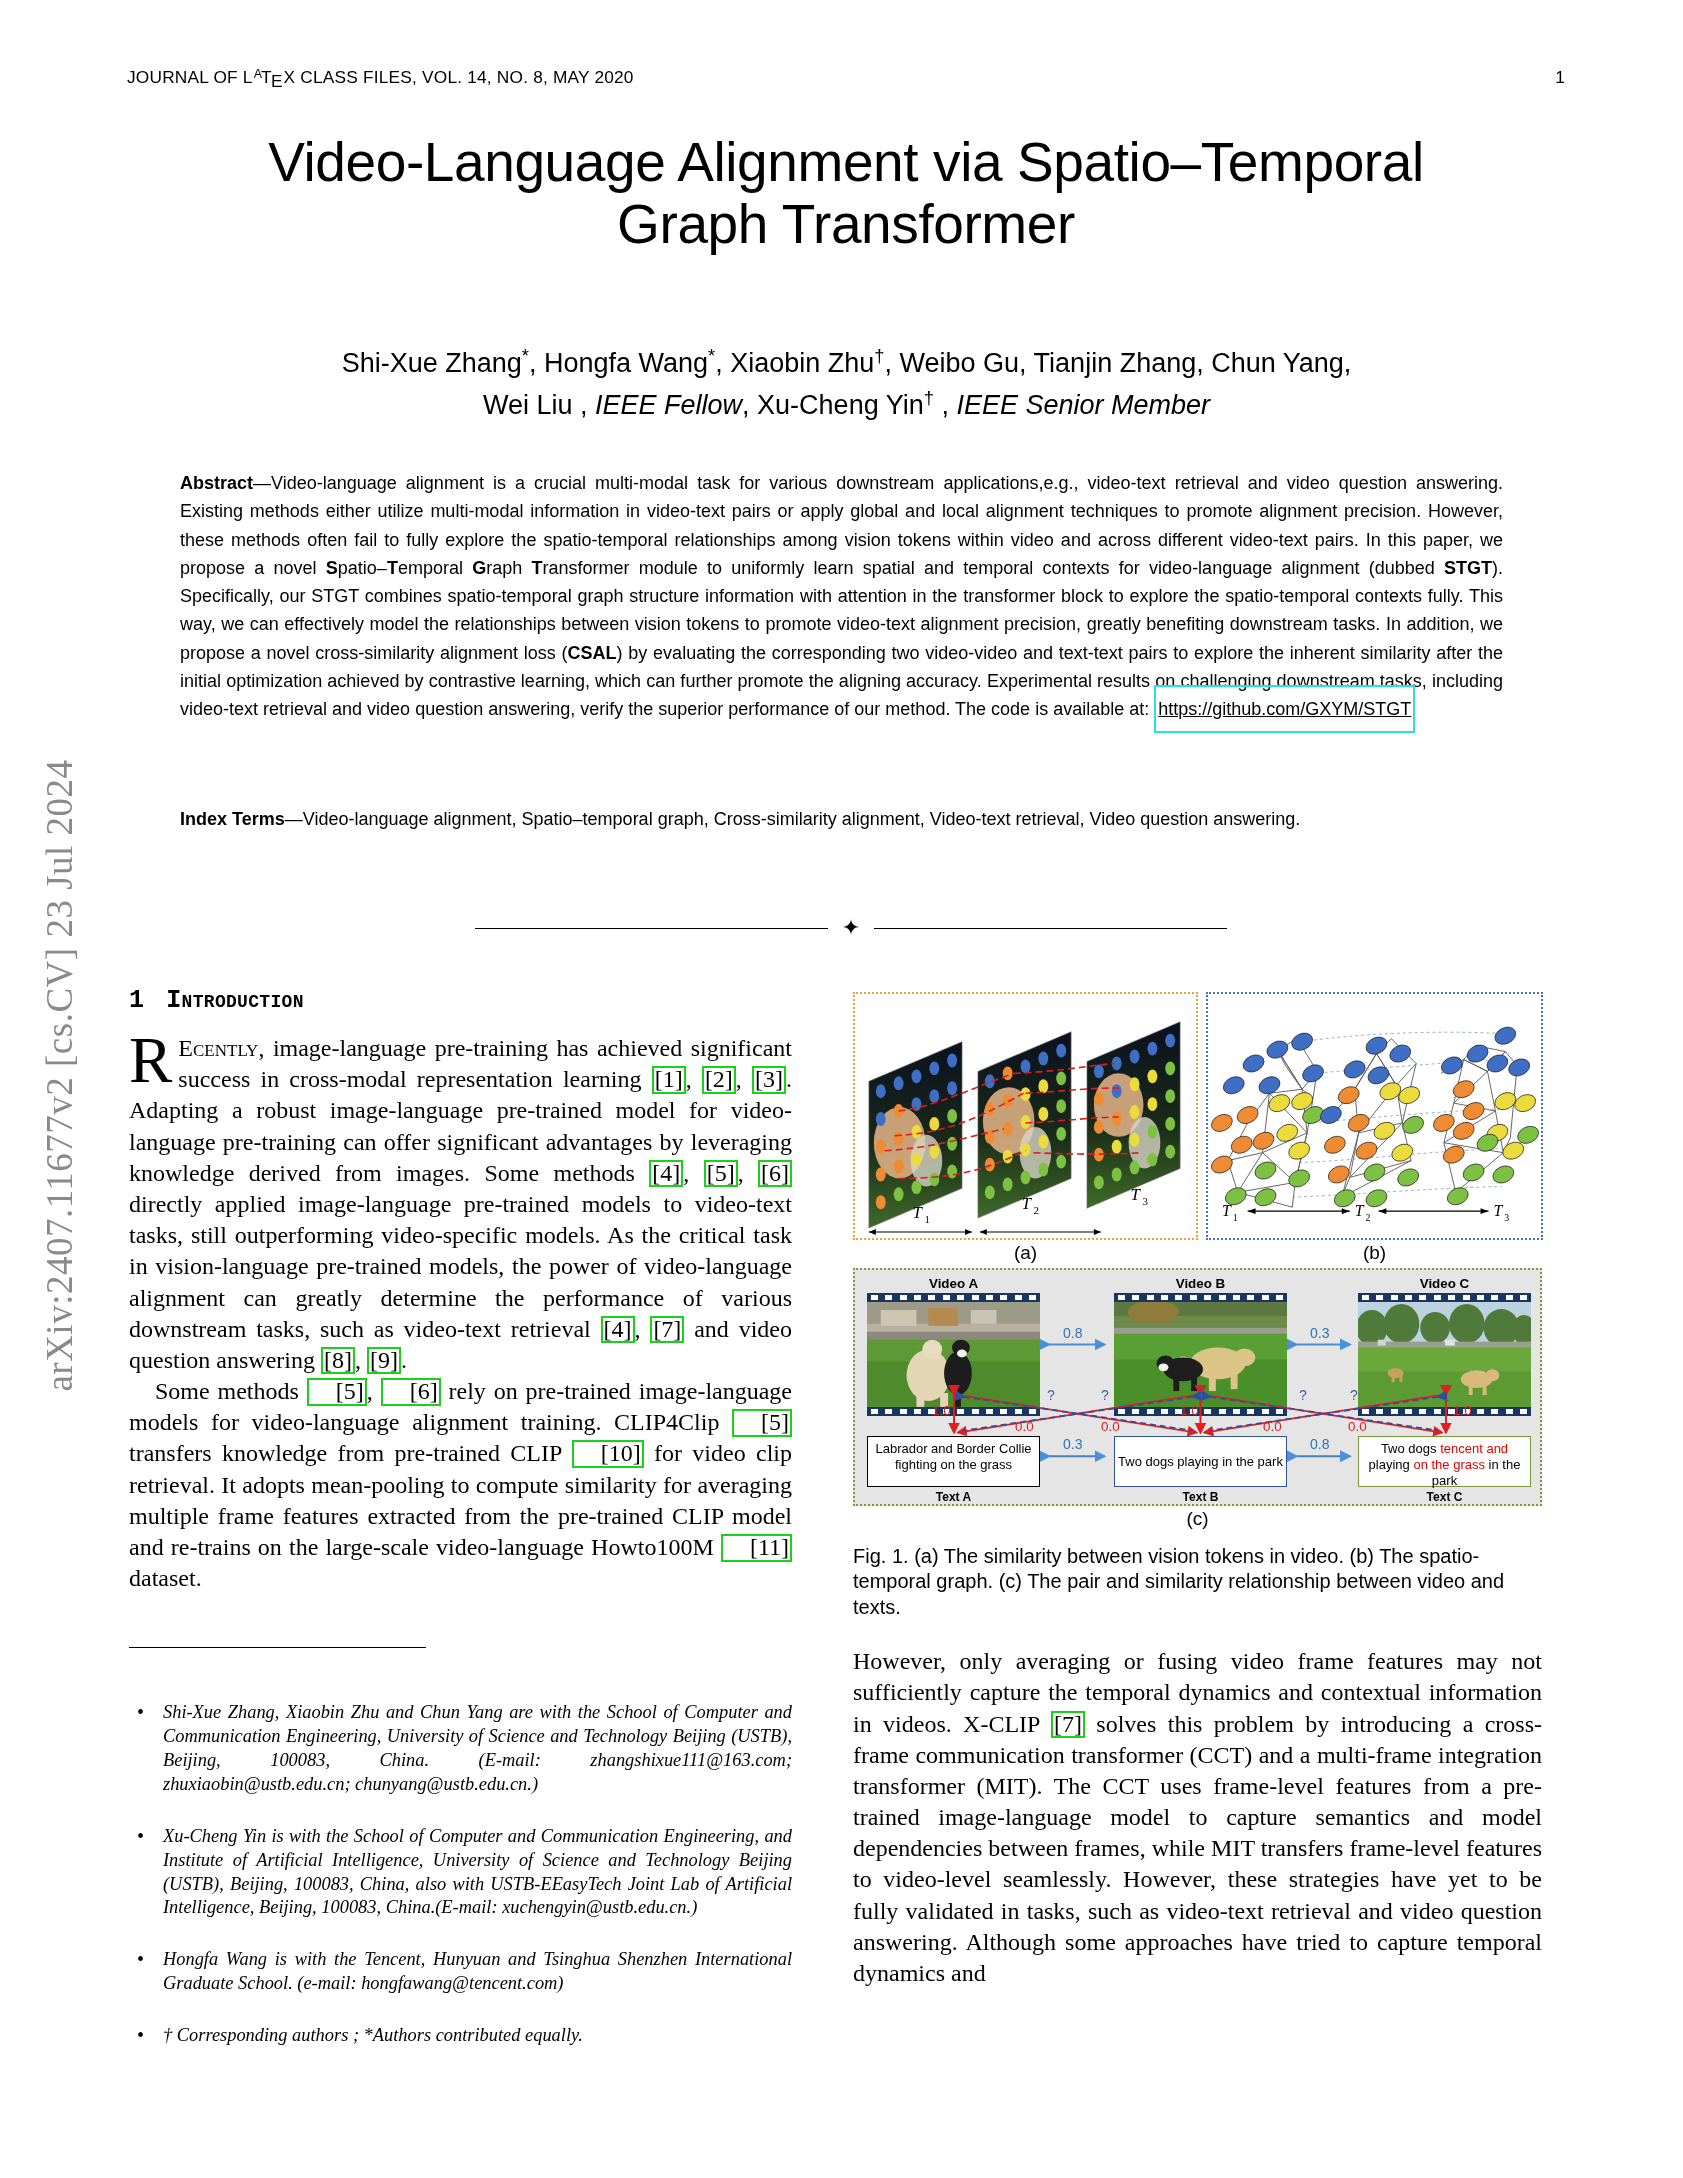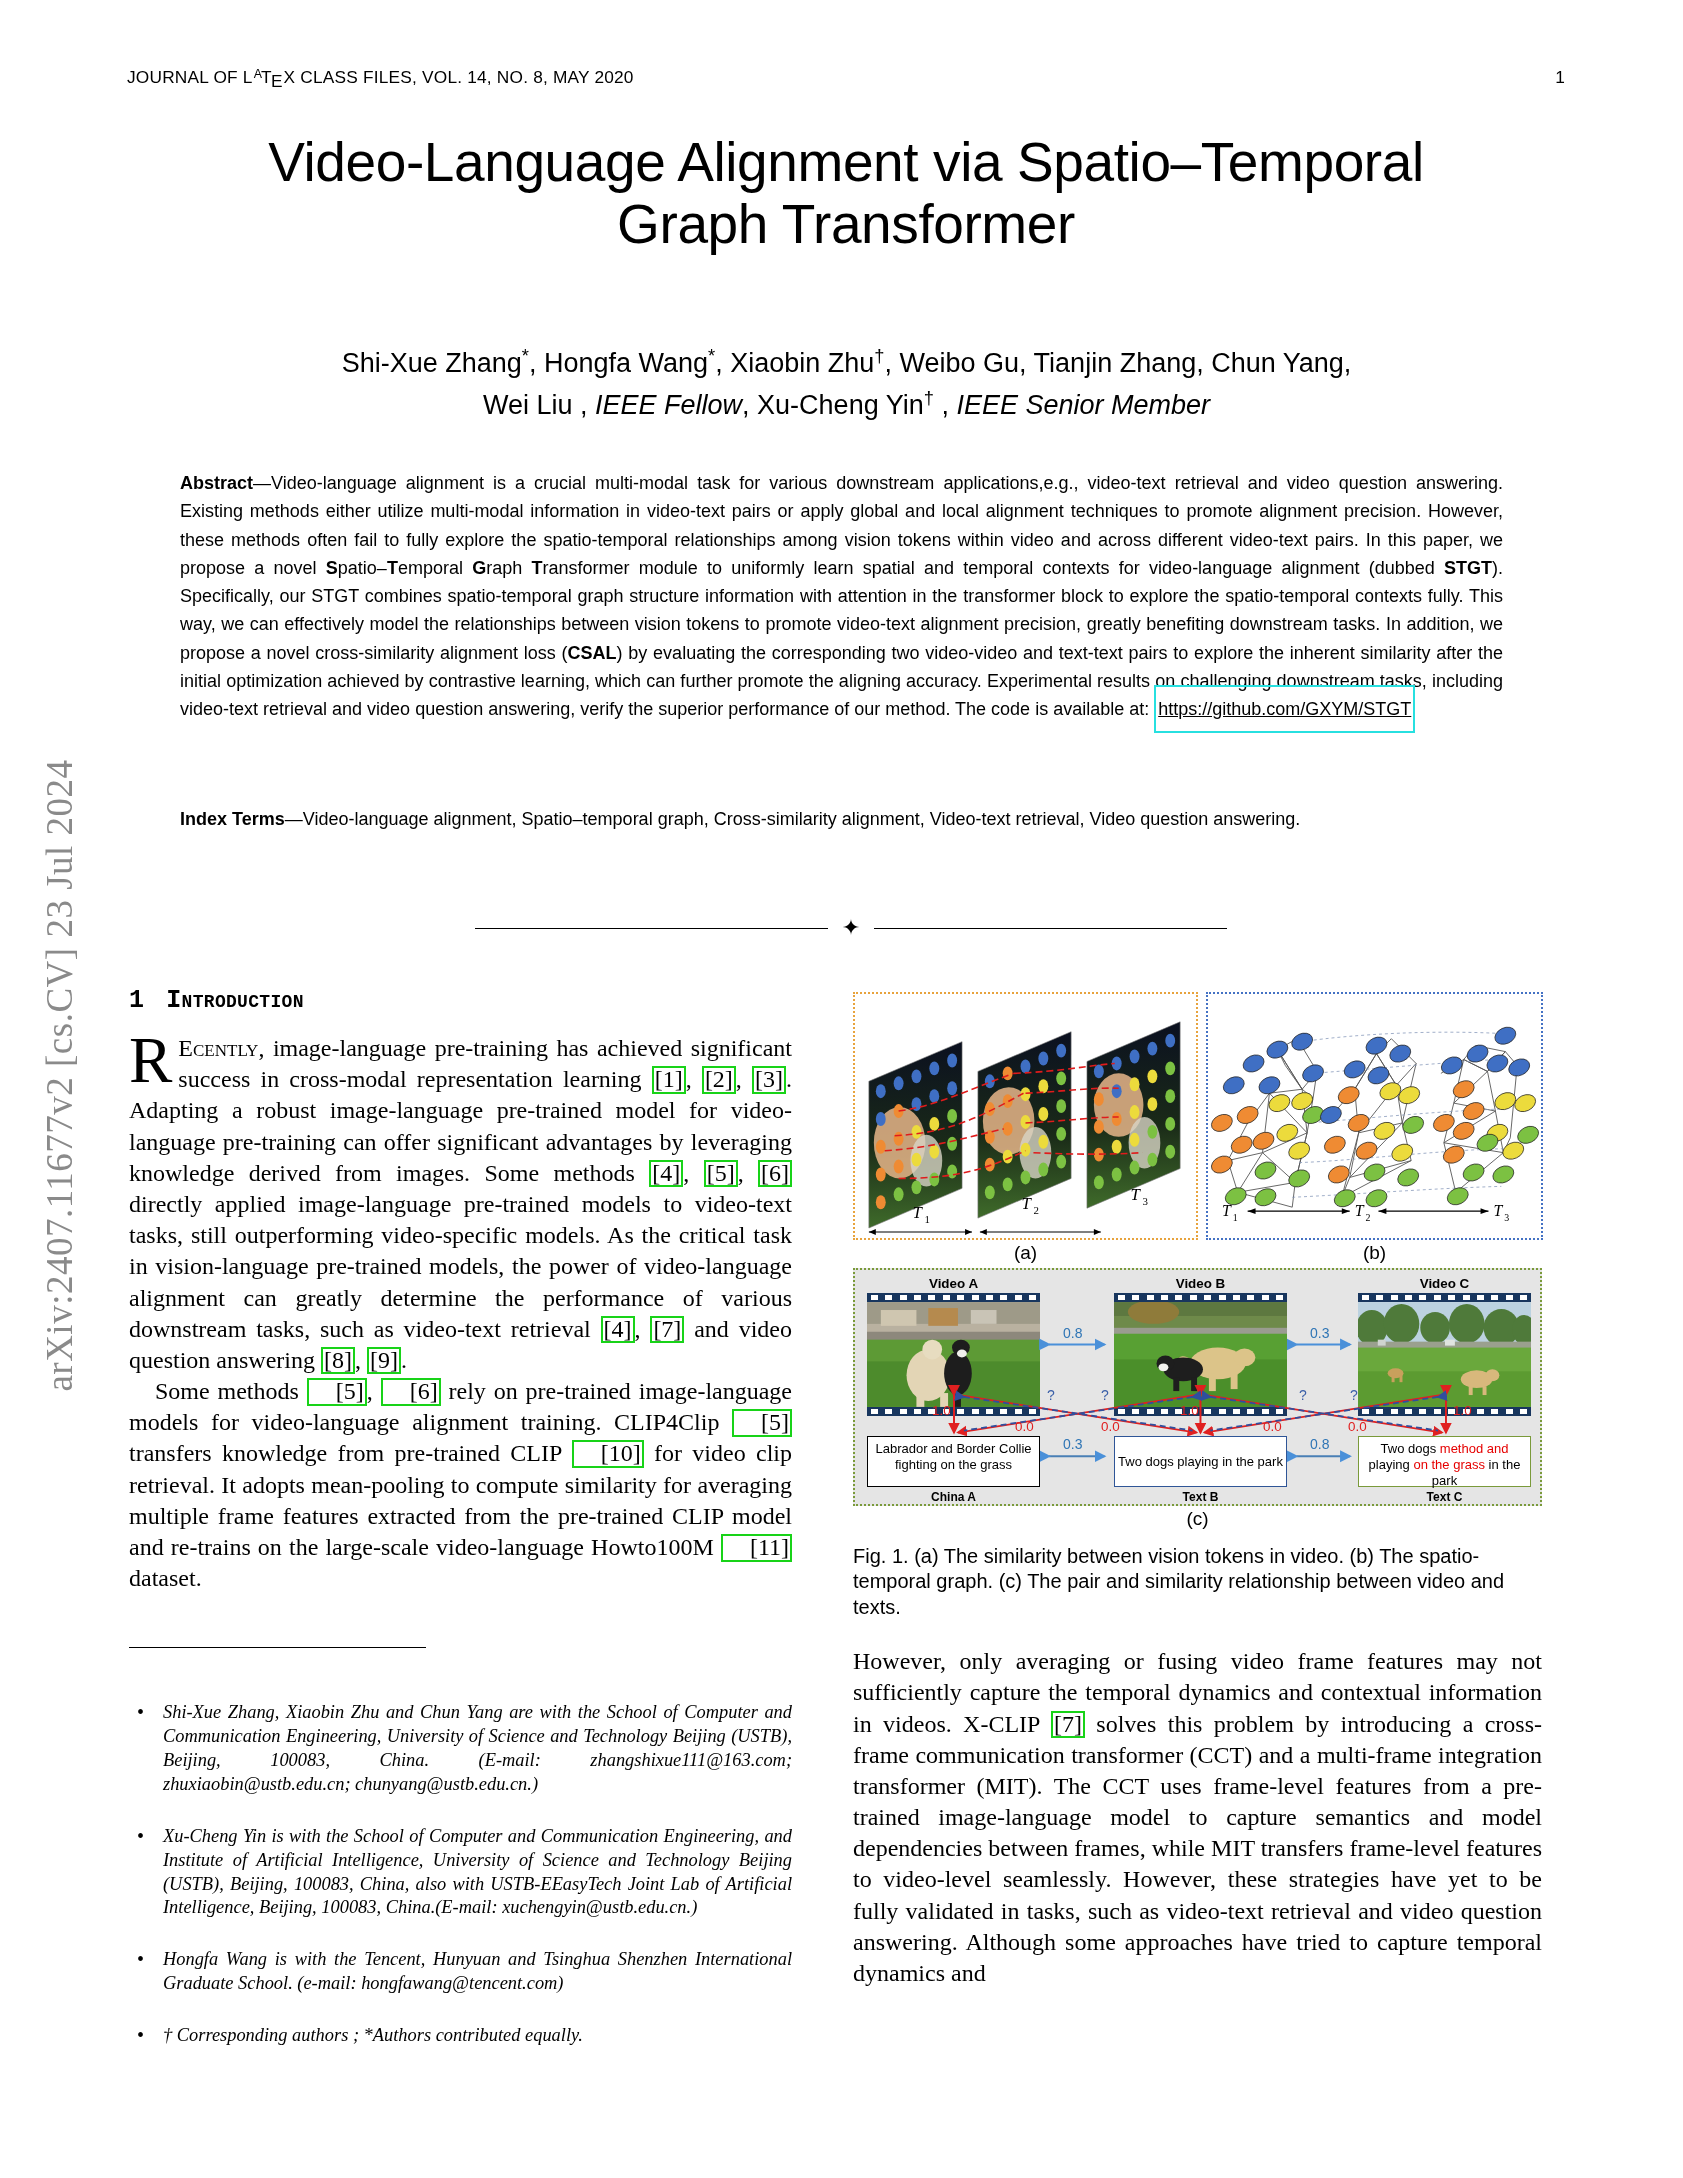--- a/index.html
+++ b/index.html
@@ -739,26 +739,26 @@
       <div class="rednum" style="left:246px; top:149px;">0.0</div>
       <div class="rednum" style="left:408px; top:149px;">0.0</div>
       <div class="rednum" style="left:493px; top:149px;">0.0</div>
 
       <div class="qmark" style="left:192px; top:117px;">?</div>
       <div class="qmark" style="left:246px; top:117px;">?</div>
       <div class="qmark" style="left:444px; top:117px;">?</div>
       <div class="qmark" style="left:495px; top:117px;">?</div>
 
       <div class="tbox" style="left:12px; top:166px; width:173px; height:51px; border:1.6px solid #000;">Labrador and Border Collie fighting on the grass</div>
-      <div class="tlab" style="position:absolute; left:12px; top:219px; width:173px;">China A</div>
+      <div class="tlab" style="position:absolute; left:12px; top:219px; width:173px;">Text A</div>
 
       <div class="tbox" style="left:259px; top:166px; width:173px; height:51px; border:1.6px solid #2f5597; display:flex; align-items:center; justify-content:center;">Two dogs playing in the park</div>
       <div class="tlab" style="position:absolute; left:259px; top:219px; width:173px;">Text B</div>
 
-      <div class="tbox" style="left:503px; top:166px; width:173px; height:51px; border:1.6px solid #7a9a3a;"><span>Two dogs </span><span class="red">method and</span><span> playing </span><span class="red">on the grass</span><span> in the park</span></div>
+      <div class="tbox" style="left:503px; top:166px; width:173px; height:51px; border:1.6px solid #7a9a3a;"><span>Two dogs </span><span class="red">tencent and</span><span> playing </span><span class="red">on the grass</span><span> in the park</span></div>
       <div class="tlab" style="position:absolute; left:503px; top:219px; width:173px;">Text C</div>
     </div>
 
     <div class="sublabel">(c)</div>
 
     <div class="fig-cap">Fig. 1. (a) The similarity between vision tokens in video. (b) The spatio-temporal graph. (c) The pair and similarity relationship between video and texts.</div>
 
     <p class="body" style="margin-top:26px;"><span>However, only averaging or fusing video frame features may not sufficiently capture the temporal dynamics and contextual information in videos. X-CLIP </span><span class="cite">[7]</span><span> solves this problem by introducing a cross-frame communication transformer (CCT) and a multi-frame integration transformer (MIT). The CCT uses frame-level features from a pre-trained image-language model to capture semantics and model dependencies between frames, while MIT transfers frame-level features to video-level seamlessly. However, these strategies have yet to be fully validated in tasks, such as video-text retrieval and video question answering. Although some approaches have tried to capture temporal dynamics and</span></p>
   </div>
 

